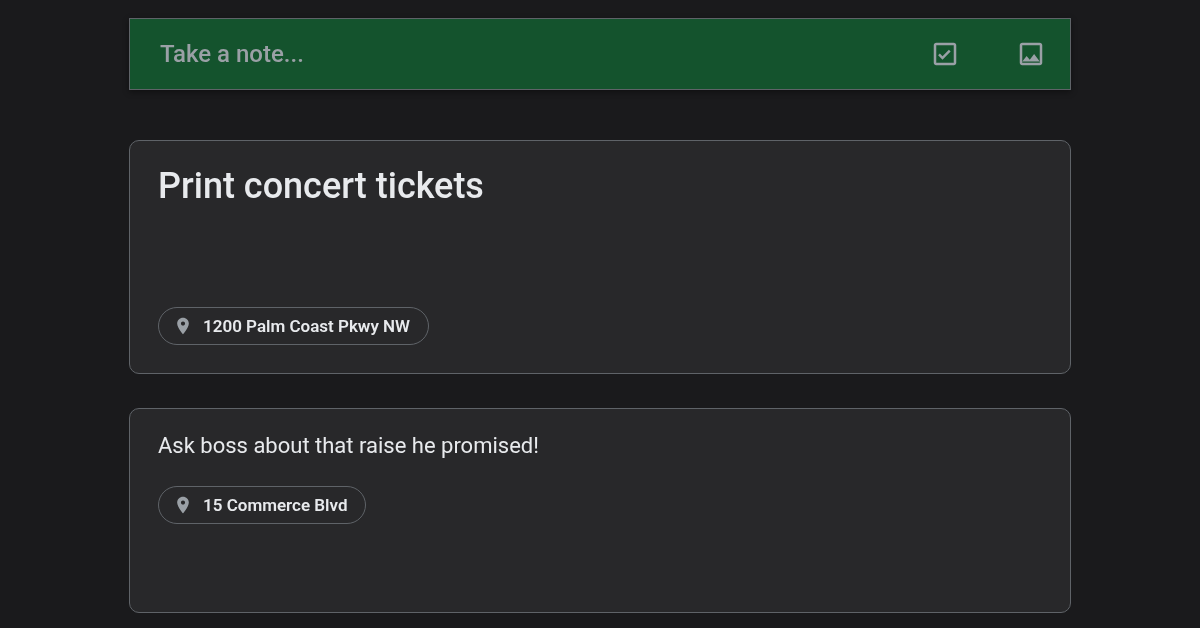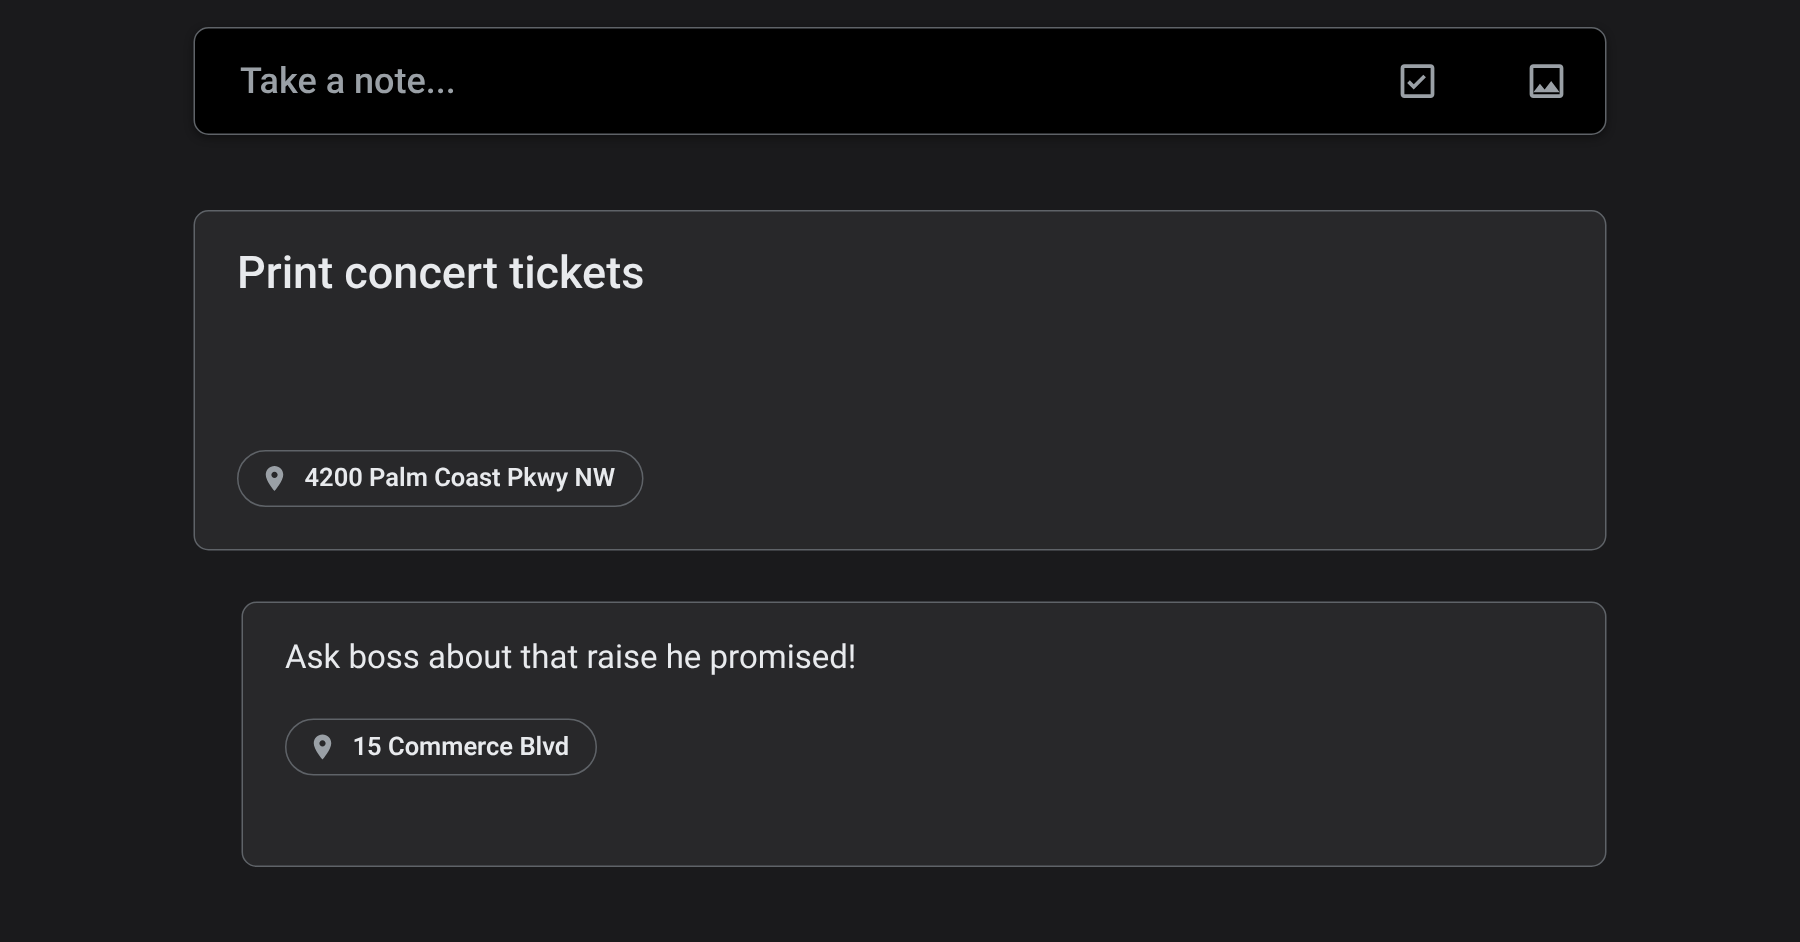--- a/index.html
+++ b/index.html
@@ -14,23 +14,23 @@
       font-family: 'Google Sans', Roboto, Arial, sans-serif;
       overflow: hidden;
       padding-top: 18px;
     }
     .container {
       width: 942px;
       margin: 0 auto;
     }
     .take-note-bar {
       height: 72px;
-      background: #000000;
+      background: #14532d;
       border: 1px solid #5f6368;
-      border-radius: 10px;
+      border-radius: 0;
       display: flex;
       align-items: center;
       padding: 0 24px 0 30px;
       box-shadow: 0 2px 6px rgba(0,0,0,0.4);
     }
     .take-note-input {
       flex: 1;
       background: transparent;
       border: none;
       outline: none;
@@ -61,34 +61,33 @@
     }
     .note-card {
       background: #28282a;
       border: 1px solid #5f6368;
       border-radius: 10px;
       padding: 24px 28px 28px 28px;
       margin-top: 50px;
     }
     .note-title-big {
       color: #e8eaed;
-      font-size: 30px;
+      font-size: 36px;
       font-weight: 500;
       margin-bottom: 100px;
     }
     .note-title-small {
       color: #e8eaed;
       font-size: 22px;
       font-weight: 400;
       margin-bottom: 28px;
     }
     .note-card.second {
       margin-top: 34px;
-      padding-bottom: 60px;
-      margin-left: 32px;
+      padding-bottom: 88px;
     }
     .location-chip {
       display: inline-flex;
       align-items: center;
       gap: 10px;
       border: 1px solid #5f6368;
       border-radius: 20px;
       padding: 8px 18px 8px 14px;
       color: #e8eaed;
       font-size: 17px;
@@ -123,21 +122,21 @@
       </div>
     </div>
   </div>
 
   <div class="note-card">
     <div class="note-title-big">Print concert tickets</div>
     <div class="location-chip">
       <svg viewBox="0 0 24 24">
         <path d="M12 2C8.13 2 5 5.13 5 9c0 5.25 7 13 7 13s7-7.75 7-13c0-3.87-3.13-7-7-7zm0 9.5c-1.38 0-2.5-1.12-2.5-2.5S10.62 6.5 12 6.5s2.5 1.12 2.5 2.5S13.38 11.5 12 11.5z" fill="#9aa0a6"></path>
       </svg>
-      <span>4200 Palm Coast Pkwy NW</span>
+      <span>1200 Palm Coast Pkwy NW</span>
     </div>
   </div>
 
   <div class="note-card second">
     <div class="note-title-small">Ask boss about that raise he promised!</div>
     <div class="location-chip">
       <svg viewBox="0 0 24 24">
         <path d="M12 2C8.13 2 5 5.13 5 9c0 5.25 7 13 7 13s7-7.75 7-13c0-3.87-3.13-7-7-7zm0 9.5c-1.38 0-2.5-1.12-2.5-2.5S10.62 6.5 12 6.5s2.5 1.12 2.5 2.5S13.38 11.5 12 11.5z" fill="#9aa0a6"></path>
       </svg>
       <span>15 Commerce Blvd</span>

